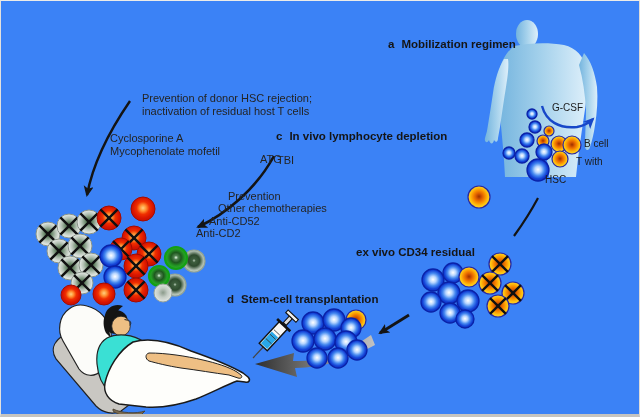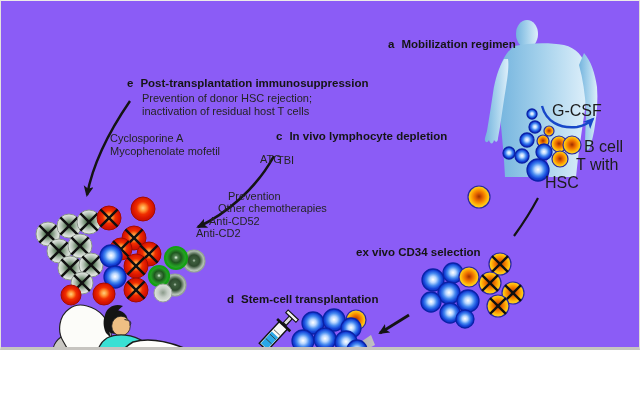--- a/index.html
+++ b/index.html
@@ -1,28 +1,28 @@
 <!DOCTYPE html>
 <html><head>
 <meta charset="utf-8">
 <style>
   html,body{margin:0;padding:0;background:#ffffff;}
   #canvas{
-    position:relative;width:640px;height:350px;box-sizing:border-box;
-    background:#8b5cf6;overflow:hidden;
+    position:relative;width:640px;height:417px;box-sizing:border-box;
+    background:#3b82f6;overflow:hidden;
     border-top:1px solid #ecebe8;border-left:1px solid #e3e1de;
     border-right:1px solid #dddbd8;border-bottom:3px solid #c6c4c0;
     font-family:"Liberation Sans",sans-serif;
   }
   #art{position:absolute;left:0;top:0;}
   .txt{position:absolute;white-space:nowrap;color:#1f1f1f;line-height:1.15;}
   .h{font-weight:bold;font-size:11.5px;color:#151515;}
   .h .pfx{margin-right:7px;}
   .t{font-size:11px;color:#242424;}
-  .lbl{font-size:16px;color:#1c1c1c;}
+  .lbl{font-size:10px;color:#1c1c1c;}
 </style>
 </head>
 <body>
 
 <div id="canvas">
 
   <svg id="art" width="640" height="417" viewBox="0 0 640 417">
     <defs>
       <linearGradient id="bodyGrad" x1="0" y1="0" x2="1" y2="0">
         <stop offset="0" stop-color="#74b4de"></stop>
@@ -236,39 +236,36 @@
     <path d="M273,155 C255,188 225,213 197,226" fill="none" stroke="#141414" stroke-width="2.6" marker-end="url(#ah)"></path>
     <path d="M537,197 C529,212 521,224 513,235" fill="none" stroke="#141414" stroke-width="2.2"></path>
     <path d="M408,314 L379,332" fill="none" stroke="#141414" stroke-width="2.8" marker-end="url(#ah)"></path>
     <path d="M541,105 C545,120 558,128 576,126 C582,125 588,122 592,118" fill="none" stroke="#1747c8" stroke-width="2.4" marker-end="url(#ahb)"></path>
   </svg>
 
   <div class="txt h" style="left:387px;top:37px">
     <span class="pfx">a</span><span>Mobilization regimen</span>
   </div>
 
-  <div class="txt h" style="left:126px;top:76px">
-    <span class="pfx">e</span><span>Post-transplantation immunosuppression</span>
-  </div>
   <div class="txt t" style="left:141px;top:91px">Prevention of donor HSC rejection;</div>
   <div class="txt t" style="left:141px;top:104px">inactivation of residual host T cells</div>
   <div class="txt t" style="left:109px;top:131px">Cyclosporine A</div>
   <div class="txt t" style="left:109px;top:144px">Mycophenolate mofetil</div>
 
   <div class="txt h" style="left:275px;top:129px">
     <span class="pfx">c</span><span>In vivo lymphocyte depletion</span>
   </div>
   <div class="txt t" style="left:276px;top:153px">TBI</div>
   <div class="txt t" style="left:259px;top:152px">ATG</div>
   <div class="txt t" style="left:227px;top:189px">Prevention</div>
   <div class="txt t" style="left:217px;top:201px">Other chemotherapies</div>
   <div class="txt t" style="left:208px;top:214px">Anti-CD52</div>
   <div class="txt t" style="left:195px;top:226px">Anti-CD2</div>
 
-  <div class="txt h" style="left:355px;top:245px">ex vivo CD34 selection</div>
+  <div class="txt h" style="left:355px;top:245px">ex vivo CD34 residual</div>
 
   <div class="txt h" style="left:226px;top:292px">
     <span class="pfx">d</span><span>Stem-cell transplantation</span>
   </div>
 
   <div class="txt lbl" style="left:551px;top:101px">G-CSF</div>
   <div class="txt lbl" style="left:583px;top:137px">B cell</div>
   <div class="txt lbl" style="left:575px;top:155px">T with</div>
   <div class="txt lbl" style="left:544px;top:173px">HSC</div>
 </div>

